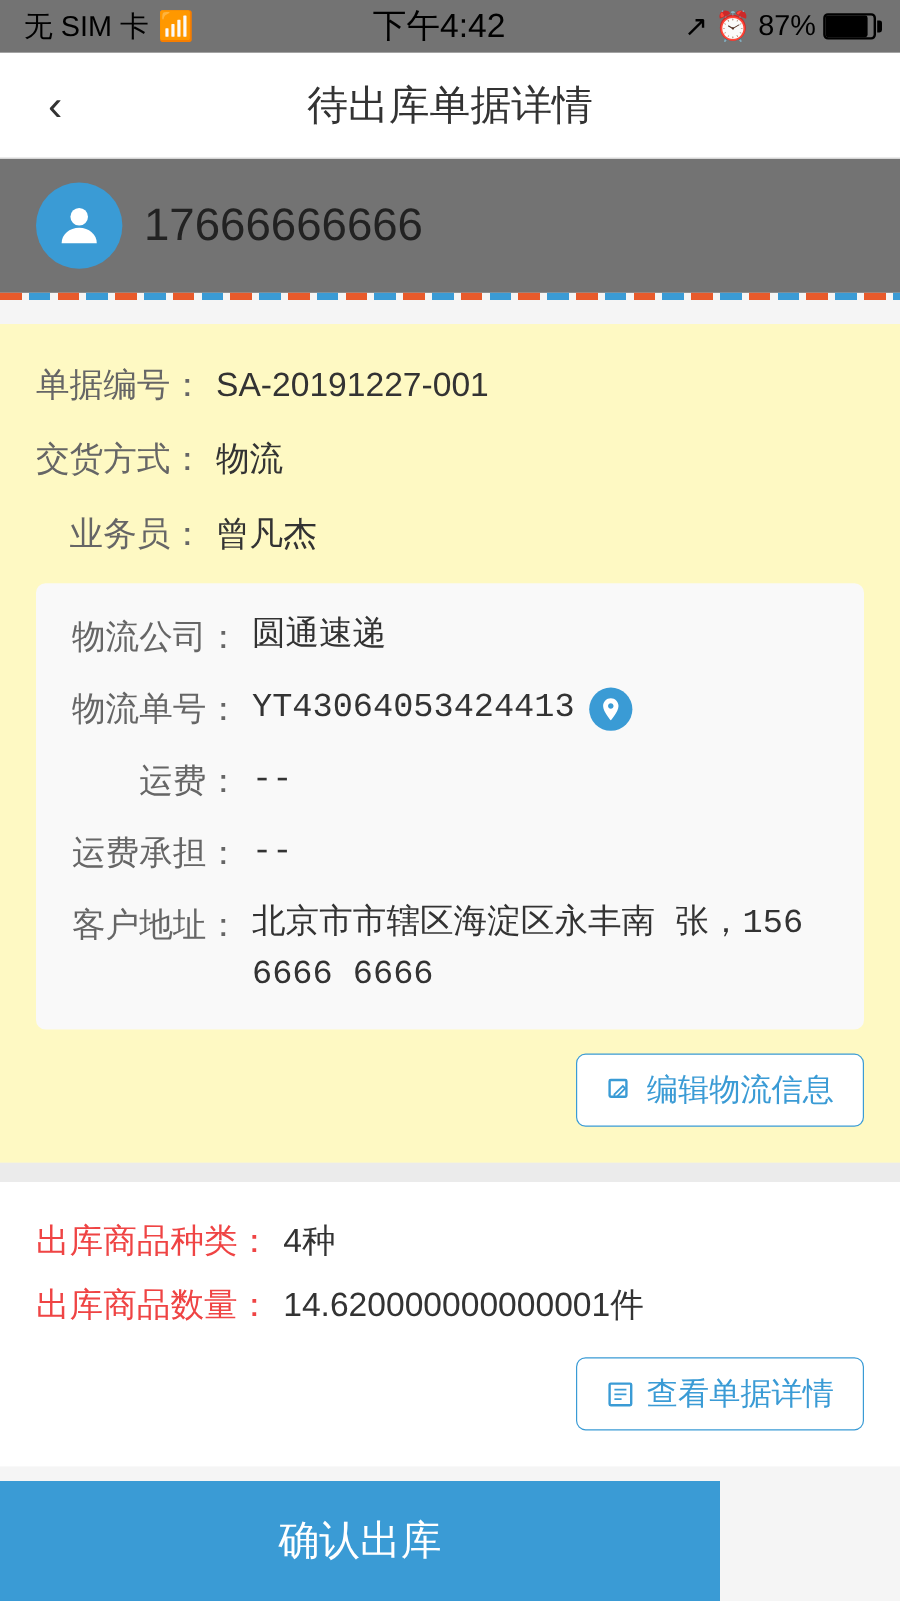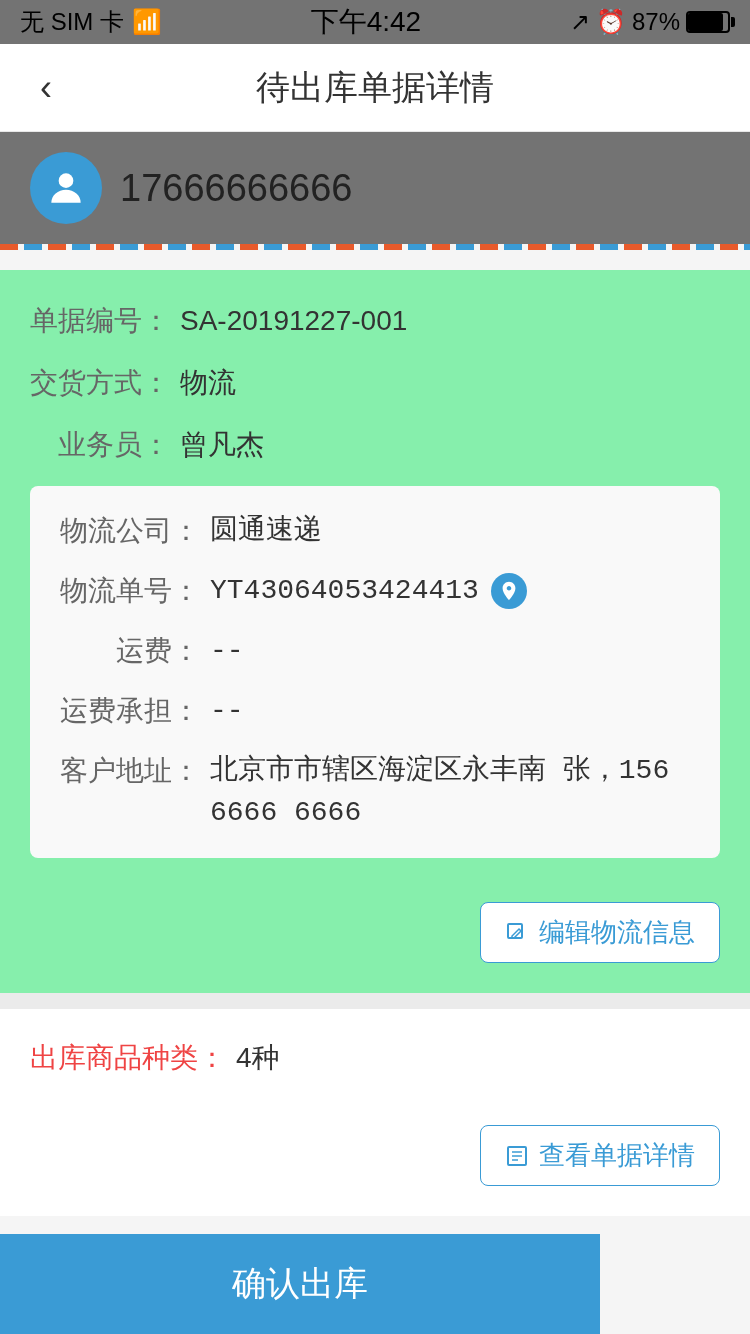--- a/index.html
+++ b/index.html
@@ -95,21 +95,21 @@
     }
     .user-avatar svg { width: 44px; height: 44px; fill: #fff; }
     .user-phone {
       font-size: 38px;
       color: #222;
       font-weight: 400;
     }
 
     
     .section {
-      background: #86efac;
+      background: #fef9c3;
       margin-top: 20px;
       padding: 30px;
     }
     .info-row {
       display: flex;
       align-items: flex-start;
       margin-bottom: 20px;
       font-size: 28px;
       line-height: 1.5;
     }
@@ -175,21 +175,20 @@
       border: 1.5px solid #3a9bd5;
       color: #3a9bd5;
       border-radius: 8px;
       padding: 12px 24px;
       font-size: 26px;
       background: #fff;
       display: flex;
       align-items: center;
       gap: 10px;
       cursor: pointer;
-      margin-top: 24px;
     }
 
     
     .gray-divider {
       width: 100%;
       height: 16px;
       background: #ebebeb;
     }
 
     
@@ -340,20 +339,24 @@
       </button>
     </div>
   </div>
 
   <div class="gray-divider"></div>
 
   <div class="bottom-section">
     <div class="goods-info-row">
       <span class="goods-label">出库商品种类：</span>
       <span class="goods-value">4种</span>
+    </div>
+    <div class="goods-info-row">
+      <span class="goods-label">出库商品数量：</span>
+      <span class="goods-value">14.620000000000001件</span>
     </div>
 
     <div class="view-btn-row">
       <button class="btn-outline">
         <svg width="24" height="24" viewBox="0 0 24 24" fill="none">
           <rect x="3" y="3" width="18" height="18" rx="1" stroke="#3a9bd5" stroke-width="2" fill="none"></rect>
           <line x1="7" y1="8" x2="17" y2="8" stroke="#3a9bd5" stroke-width="1.5"></line>
           <line x1="7" y1="12" x2="17" y2="12" stroke="#3a9bd5" stroke-width="1.5"></line>
           <line x1="7" y1="16" x2="13" y2="16" stroke="#3a9bd5" stroke-width="1.5"></line>
         </svg>

